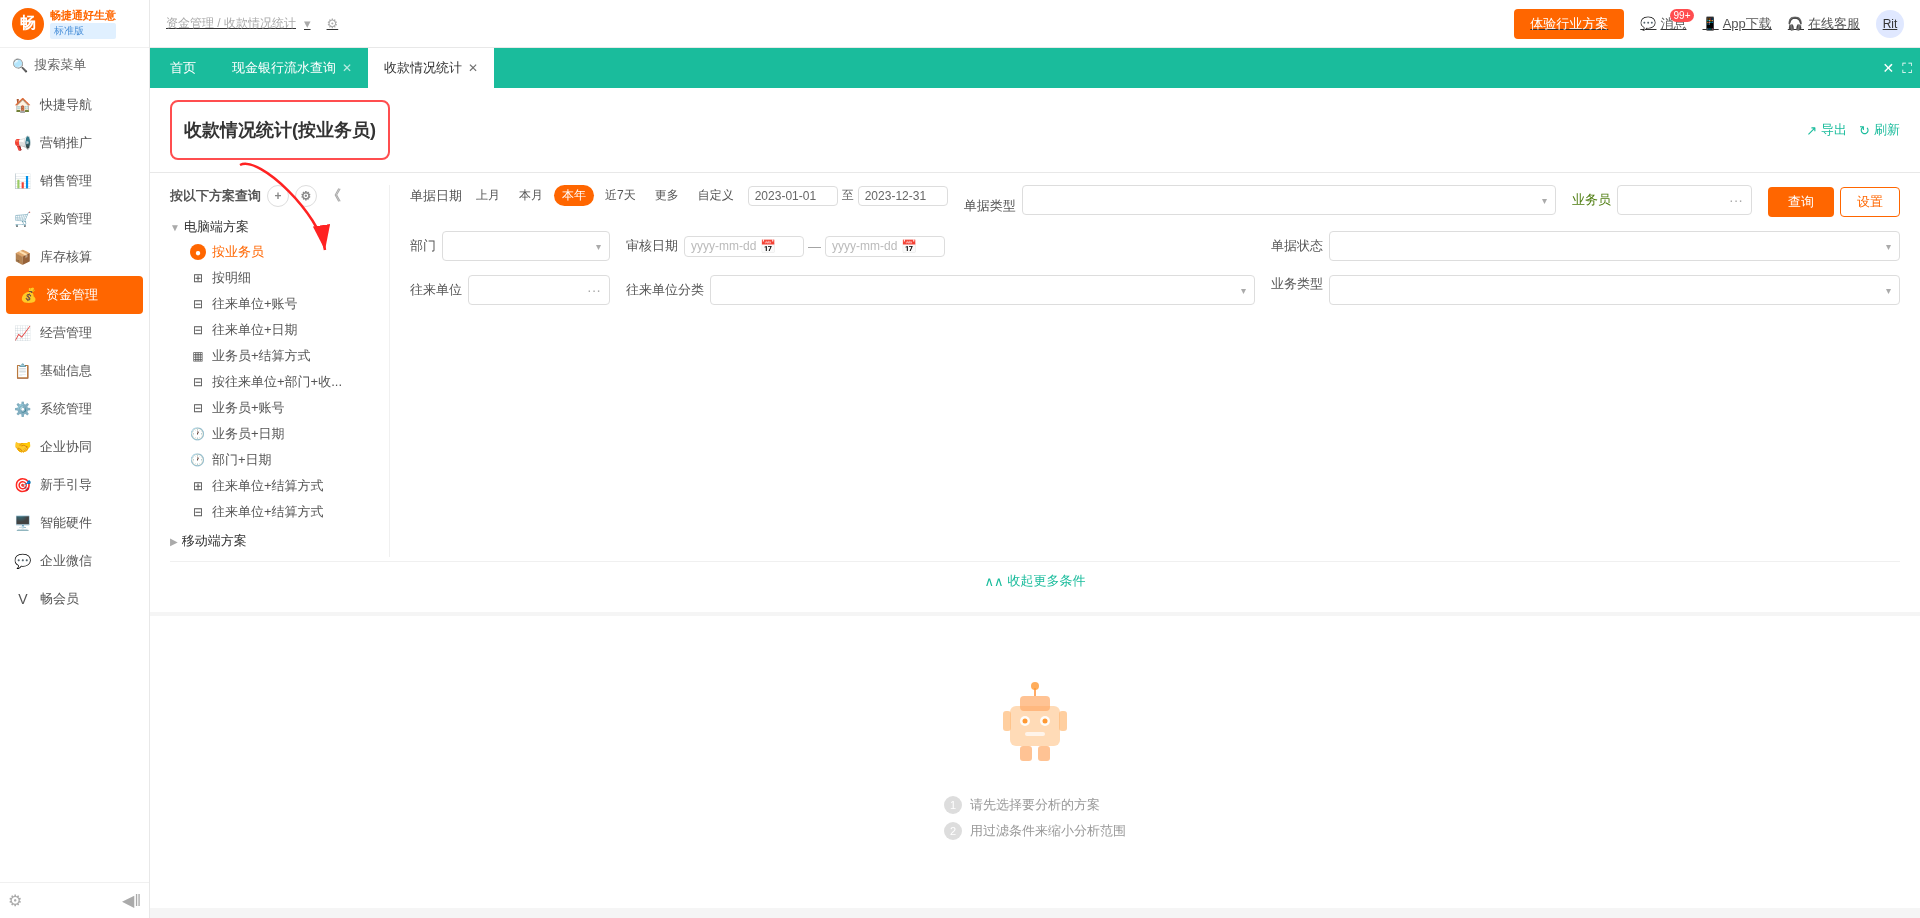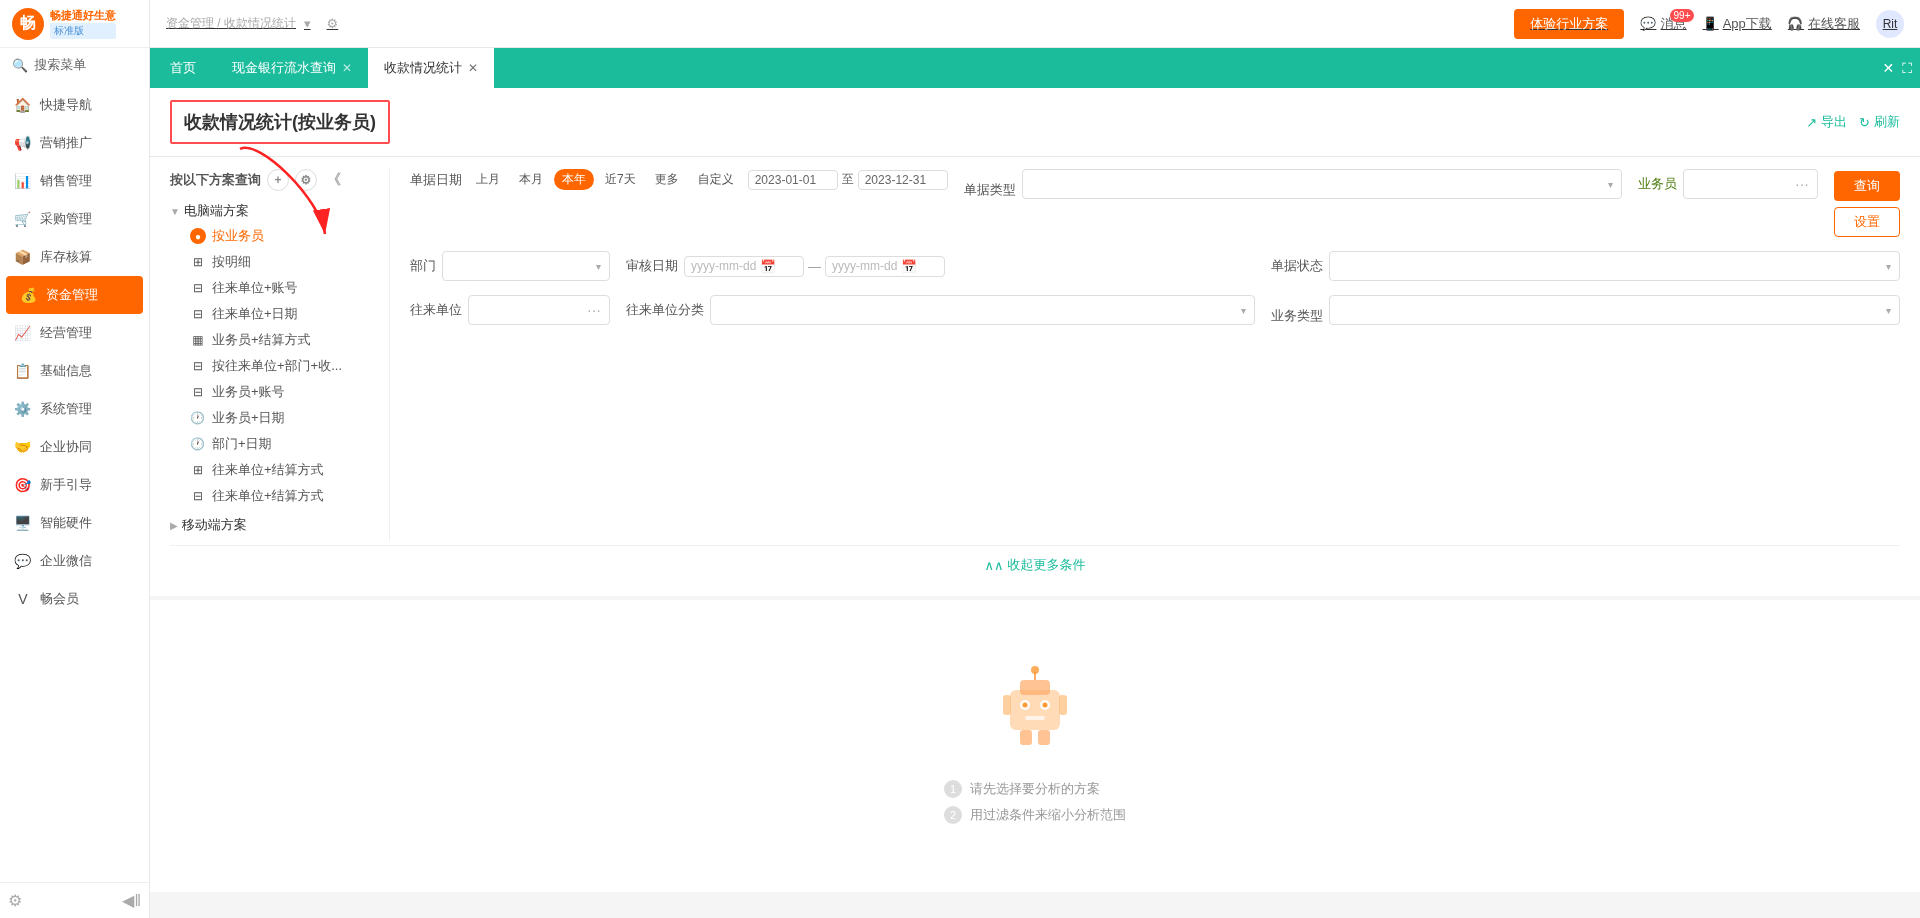--- a/index.html
+++ b/index.html
@@ -38,21 +38,21 @@
     .tab-item.active { background: #fff; color: #333; text-align: center; }
     .tab-close { margin-left: 6px; font-size: 12px; opacity: 0.7; }
     .tab-bar-right { margin-left: auto; display: flex; align-items: center; padding-right: 8px; gap: 8px; }
     .tab-win-btn { color: #fff; cursor: pointer; font-size: 14px; }
 
     
     .page-content { flex: 1; overflow-y: auto; background: #f5f5f5; }
 
     
     .page-header { background: #fff; padding: 12px 20px; display: flex; align-items: center; justify-content: space-between; border-bottom: 1px solid #e8e8e8; }
-    .page-title-box { border: 2px solid #ff4d4f; padding: 8px 12px; border-radius: 2px; }
+    .page-title-box { border: 2px solid #ff4d4f; padding: 16px 12px; border-radius: 8px; }
     .page-title { font-size: 18px; font-weight: bold; color: #333; }
     .page-actions { display: flex; align-items: center; gap: 12px; }
     .action-btn { display: flex; align-items: center; gap: 4px; color: #1abc9c; font-size: 13px; cursor: pointer; }
 
     
     .filter-area { background: #fff; padding: 12px 20px; margin-bottom: 4px; }
     .scheme-icon-btn { width: 22px; height: 22px; border-radius: 50%; border: 1px solid #ddd; display: flex; align-items: center; justify-content: center; cursor: pointer; font-size: 12px; color: #888; }
     .scheme-collapse { color: #aaa; cursor: pointer; font-size: 14px; margin-left: 4px; }
     .tree-group { margin-bottom: 4px; }
     .tree-group-header { display: flex; align-items: center; gap: 4px; padding: 3px 0; cursor: pointer; color: #333; font-size: 13px; }
@@ -82,21 +82,21 @@
 
     
     .highlight-box { border: 2px solid #ff4d4f !important; }
 
     
     .sidebar-search { display: flex; align-items: center; padding: 8px 12px; gap: 6px; cursor: pointer; color: #666; font-size: 13px; }
 
     
     .three-dot { color: #aaa; cursor: pointer; font-size: 14px; }
 
-    .right-btns { display: flex; flex-direction: column; gap: 6px; padding-top: 2px; }
+    .right-btns { display: flex; gap: 6px; padding-top: 2px; }
   </style>
 </head>
 <body>
 
 <div class="app-wrapper">
 
   <div class="sidebar">
     <div class="sidebar-logo">
       <div class="logo-icon">
         <span>畅</span>
@@ -400,21 +400,21 @@
                   <span class="three-dot">···</span>
                 </div>
               </div>
               <div style="display:flex;align-items:center;gap:6px;flex:1;">
                 <span style="font-size:13px;color:#555;white-space:nowrap;">往来单位分类</span>
                 <div class="filter-input" style="flex:1;height:30px;">
                   <span style="color:#bbb;"></span>
                   <span class="chevron-icon">▾</span>
                 </div>
               </div>
-              <div style="display:flex;align-items:flex-end;gap:6px;flex:1;">
+              <div style="display:flex;align-items:flex-start;gap:6px;flex:1;">
                 <span style="font-size:13px;color:#555;white-space:nowrap;">业务类型</span>
                 <div class="filter-input" style="flex:1;height:30px;">
                   <span style="color:#bbb;"></span>
                   <span class="chevron-icon">▾</span>
                 </div>
               </div>
             </div>
           </div>
         </div>
 

